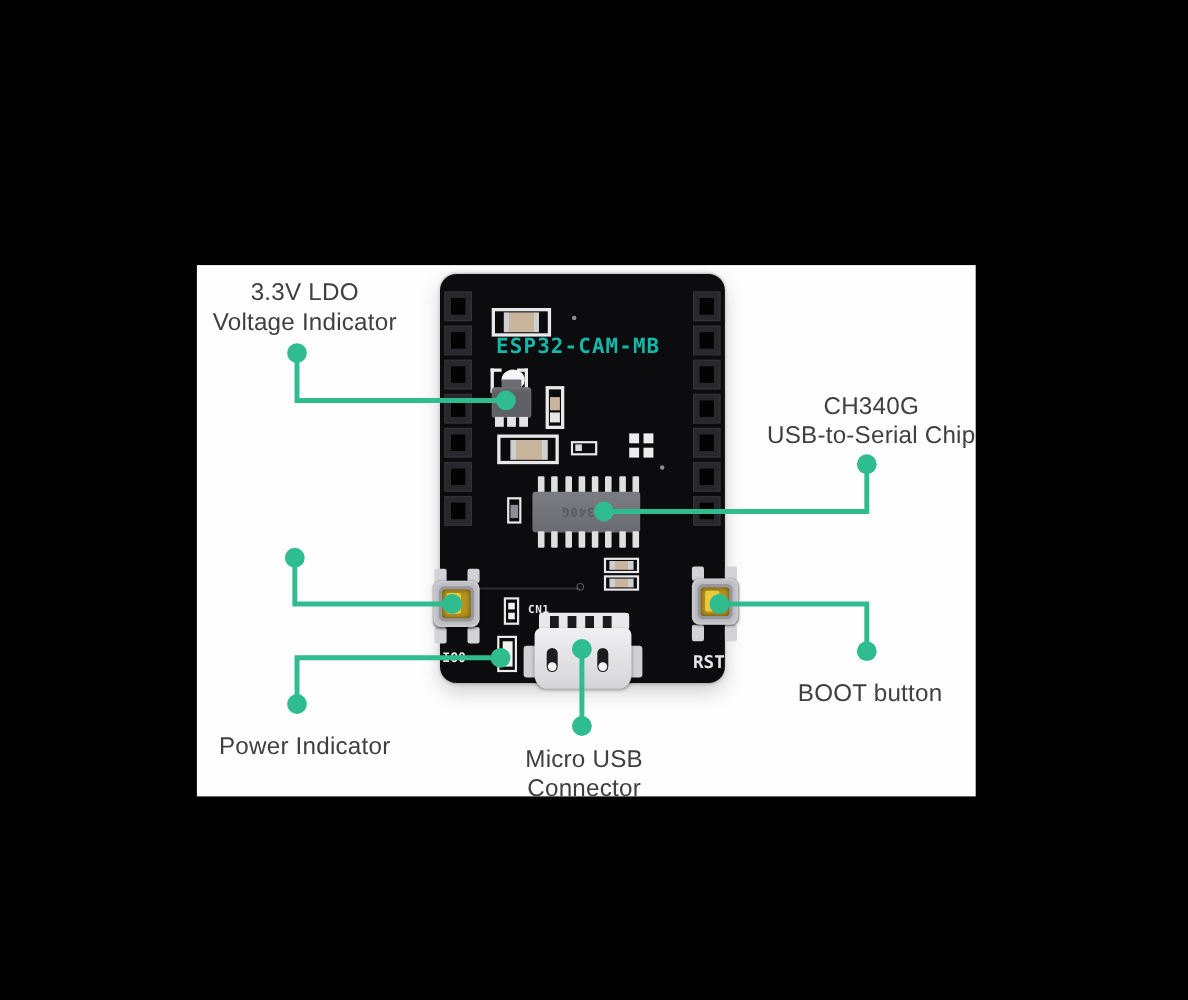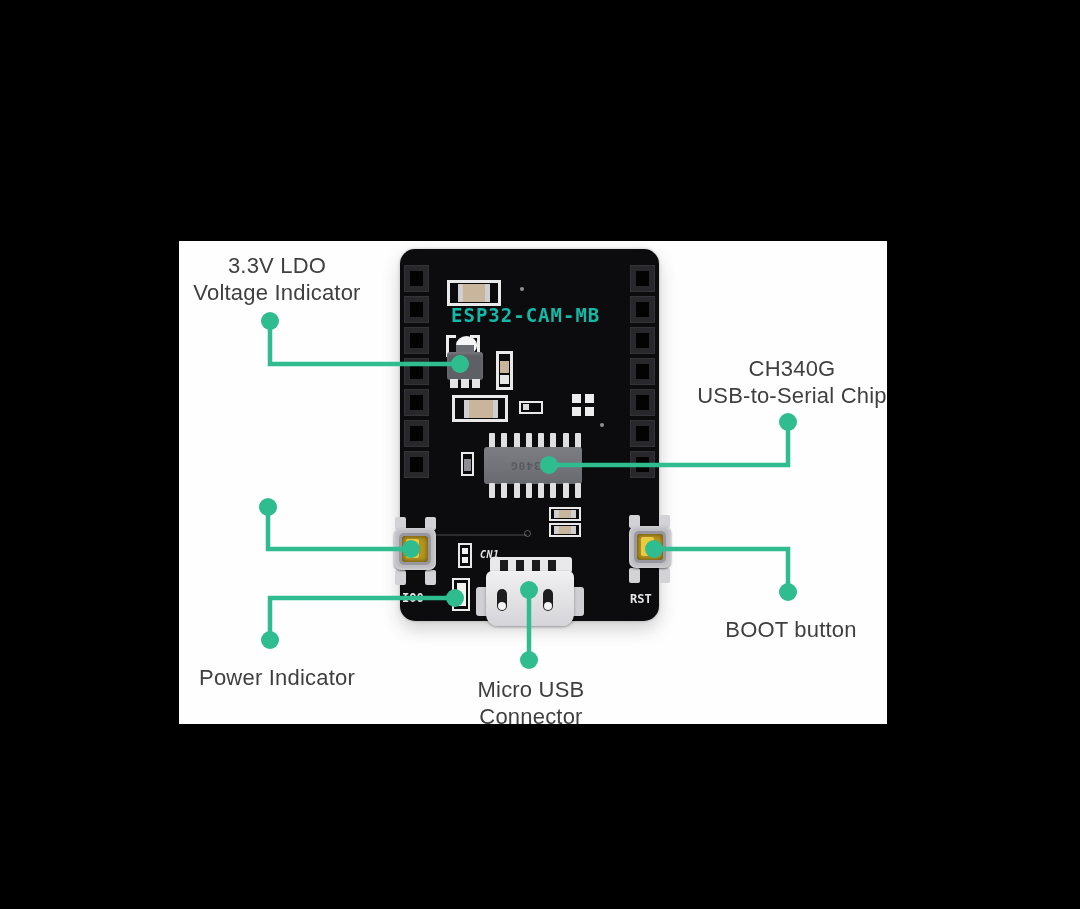--- a/index.html
+++ b/index.html
@@ -228,28 +228,28 @@
       <div class="btn-body" style="left:229px;top:277px;">
         <div class="btn-plate"></div>
         <div class="btn-cap"></div>
         <div class="btn-shine"></div>
       </div>
 
       <div class="jumper">
           <i></i>
           <i></i>
         </div>
-      <div class="silk-small" style="left:80px;top:300px;font-size:10px;letter-spacing:.5px;font-style:italic;">CN1</div>
+      <div class="silk-small" style="left:80px;top:300px;font-size:10px;letter-spacing:.5px;">CN1</div>
 
       <div class="led-bracket">
         <div class="led-chip"></div>
       </div>
       <div class="silk-small" style="left:2px;top:342px;font-size:12px;">IO0</div>
 
-      <div class="silk-small" style="left:230px;top:343px;font-size:12px;">RST</div>
+      <div class="silk-small" style="left:230px;top:343px;font-size:16px;">RST</div>
 
       <div class="usb-top">
         <div class="usb-slots">
           <div class="usb-slot"></div>
         <div class="usb-slot"></div>
             <div class="usb-slot"></div>
             <div class="usb-slot"></div>
           </div>
       </div>
       <div class="usb-flange" style="left:76px;"></div>

